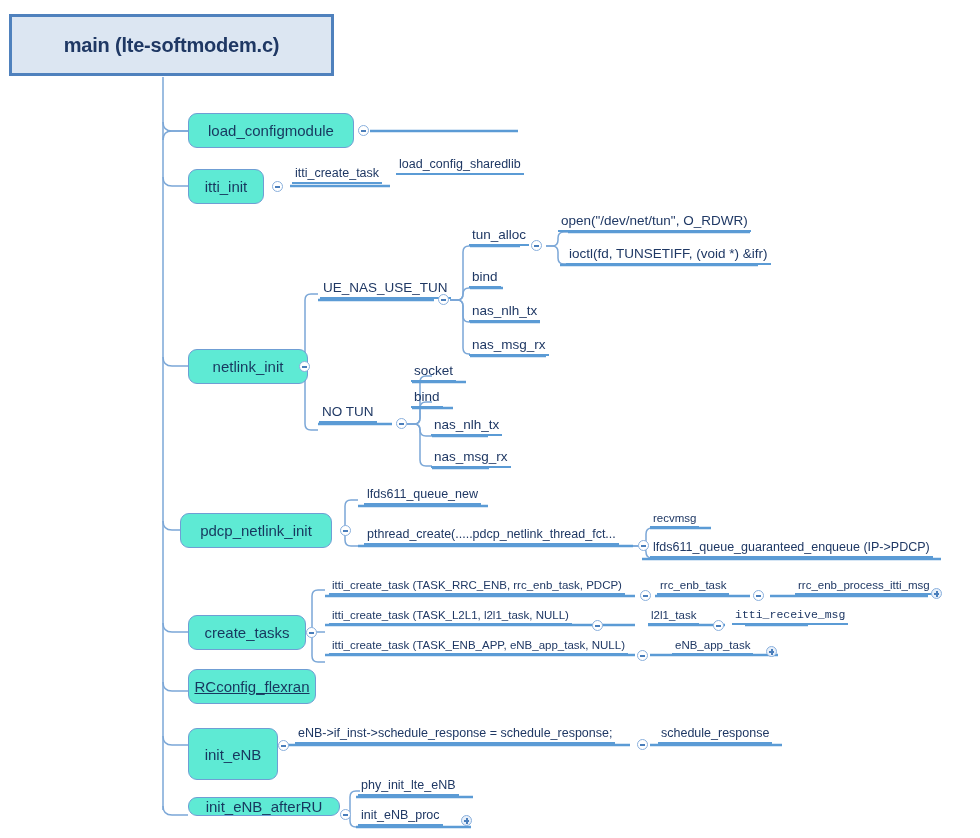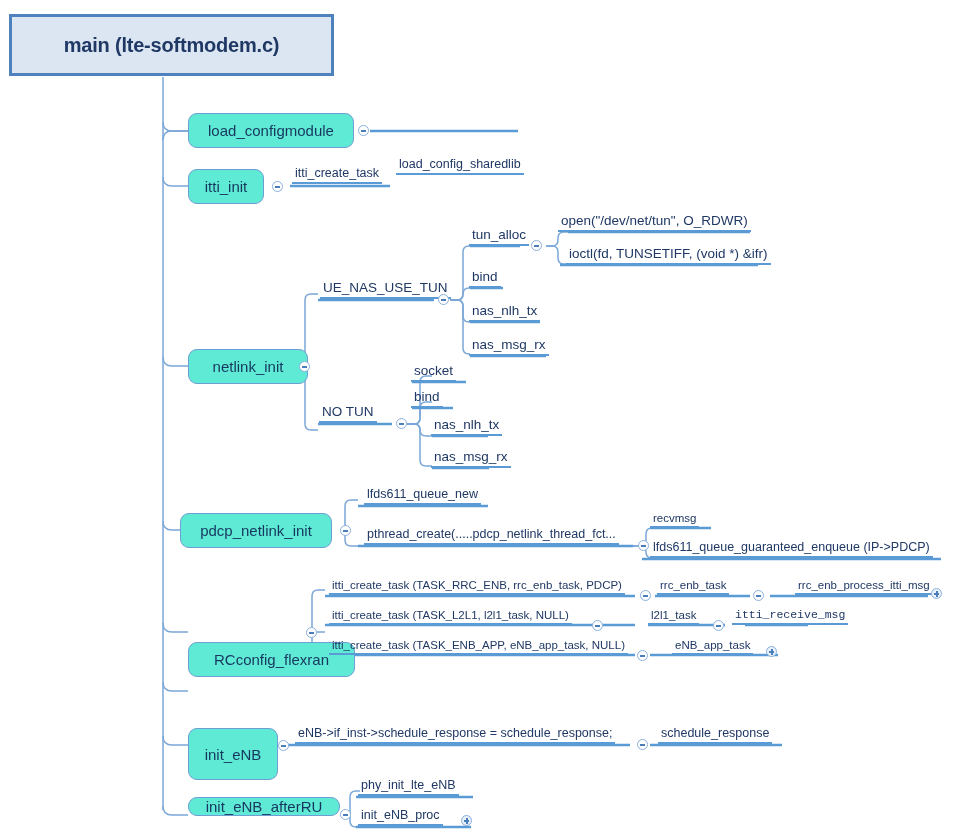--- a/index.html
+++ b/index.html
@@ -196,23 +196,24 @@
 
   <div class="box-node" style="left:188px;top:169px;width:76px;height:35px;">itti_init</div>
   <div class="toggle" style="left:272px;top:181px;"></div>
 
   <div class="box-node" style="left:188px;top:349px;width:120px;height:35px;">netlink_init</div>
   <div class="toggle" style="left:299px;top:361px;"></div>
 
   <div class="box-node" style="left:180px;top:513px;width:152px;height:35px;">pdcp_netlink_init</div>
   <div class="toggle" style="left:340px;top:525px;"></div>
 
+  <div class="box-node" style="left:188px;top:615px;width:118px;height:35px;">create_tasks</div>
   <div class="toggle" style="left:306px;top:627px;"></div>
 
-  <div class="box-node" style="left:188px;top:642px;width:167px;height:35px;">RCconfig_flexran</div>
+  <div class="box-node" style="left:188px;top:669px;width:128px;height:35px;text-decoration:underline;">RCconfig_flexran</div>
 
   <div class="box-node" style="left:188px;top:728px;width:90px;height:52px;">init_eNB</div>
   <div class="toggle" style="left:278px;top:740px;"></div>
 
   <div class="box-node" style="left:188px;top:797px;width:152px;height:19px;">init_eNB_afterRU</div>
   <div class="toggle" style="left:340px;top:809px;"></div>
 
   <div class="leaf f12" style="left:396px;top:112px;margin-top:46px;">load_config_sharedlib</div>
 
   <div class="leaf f12" style="left:292px;top:167px;">itti_create_task</div>

